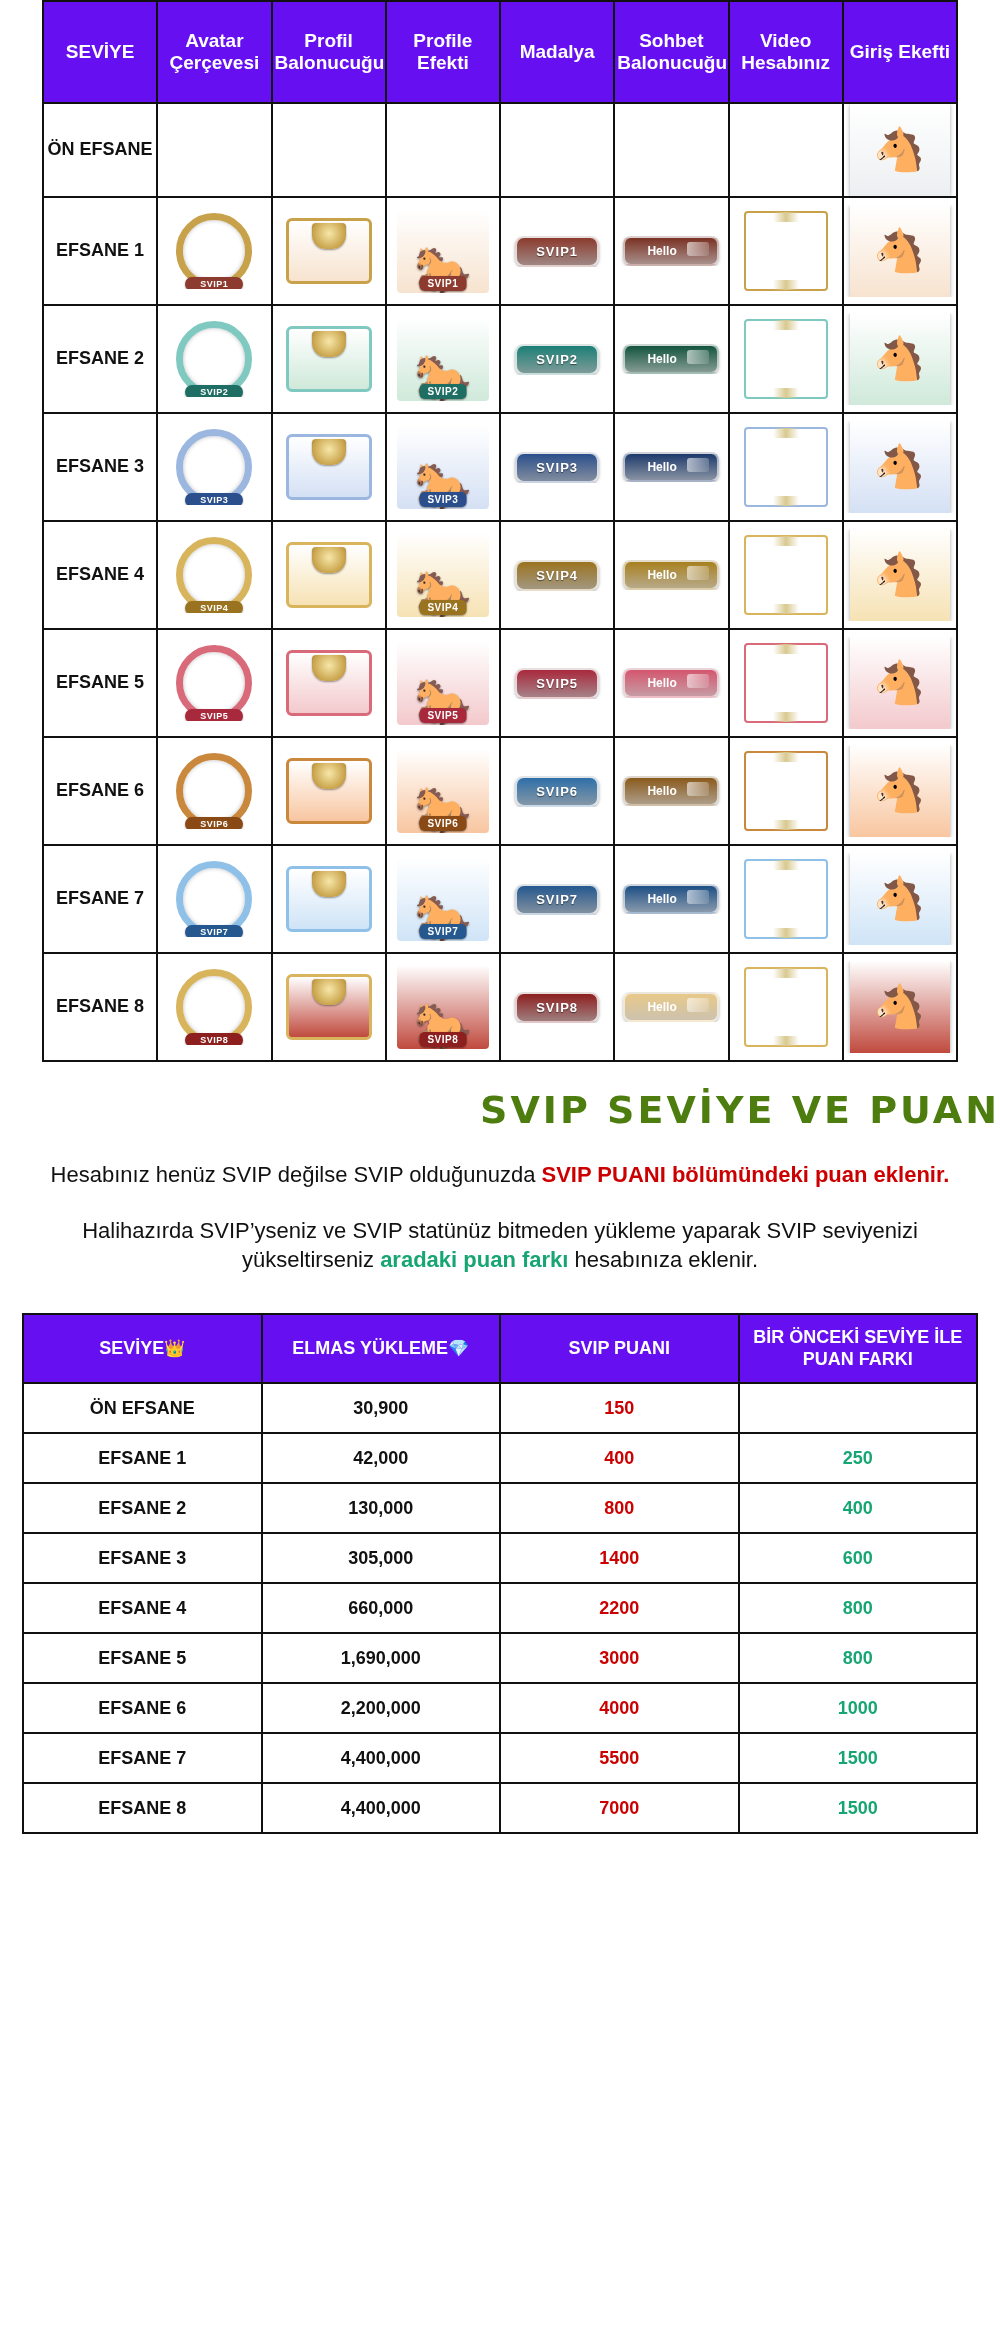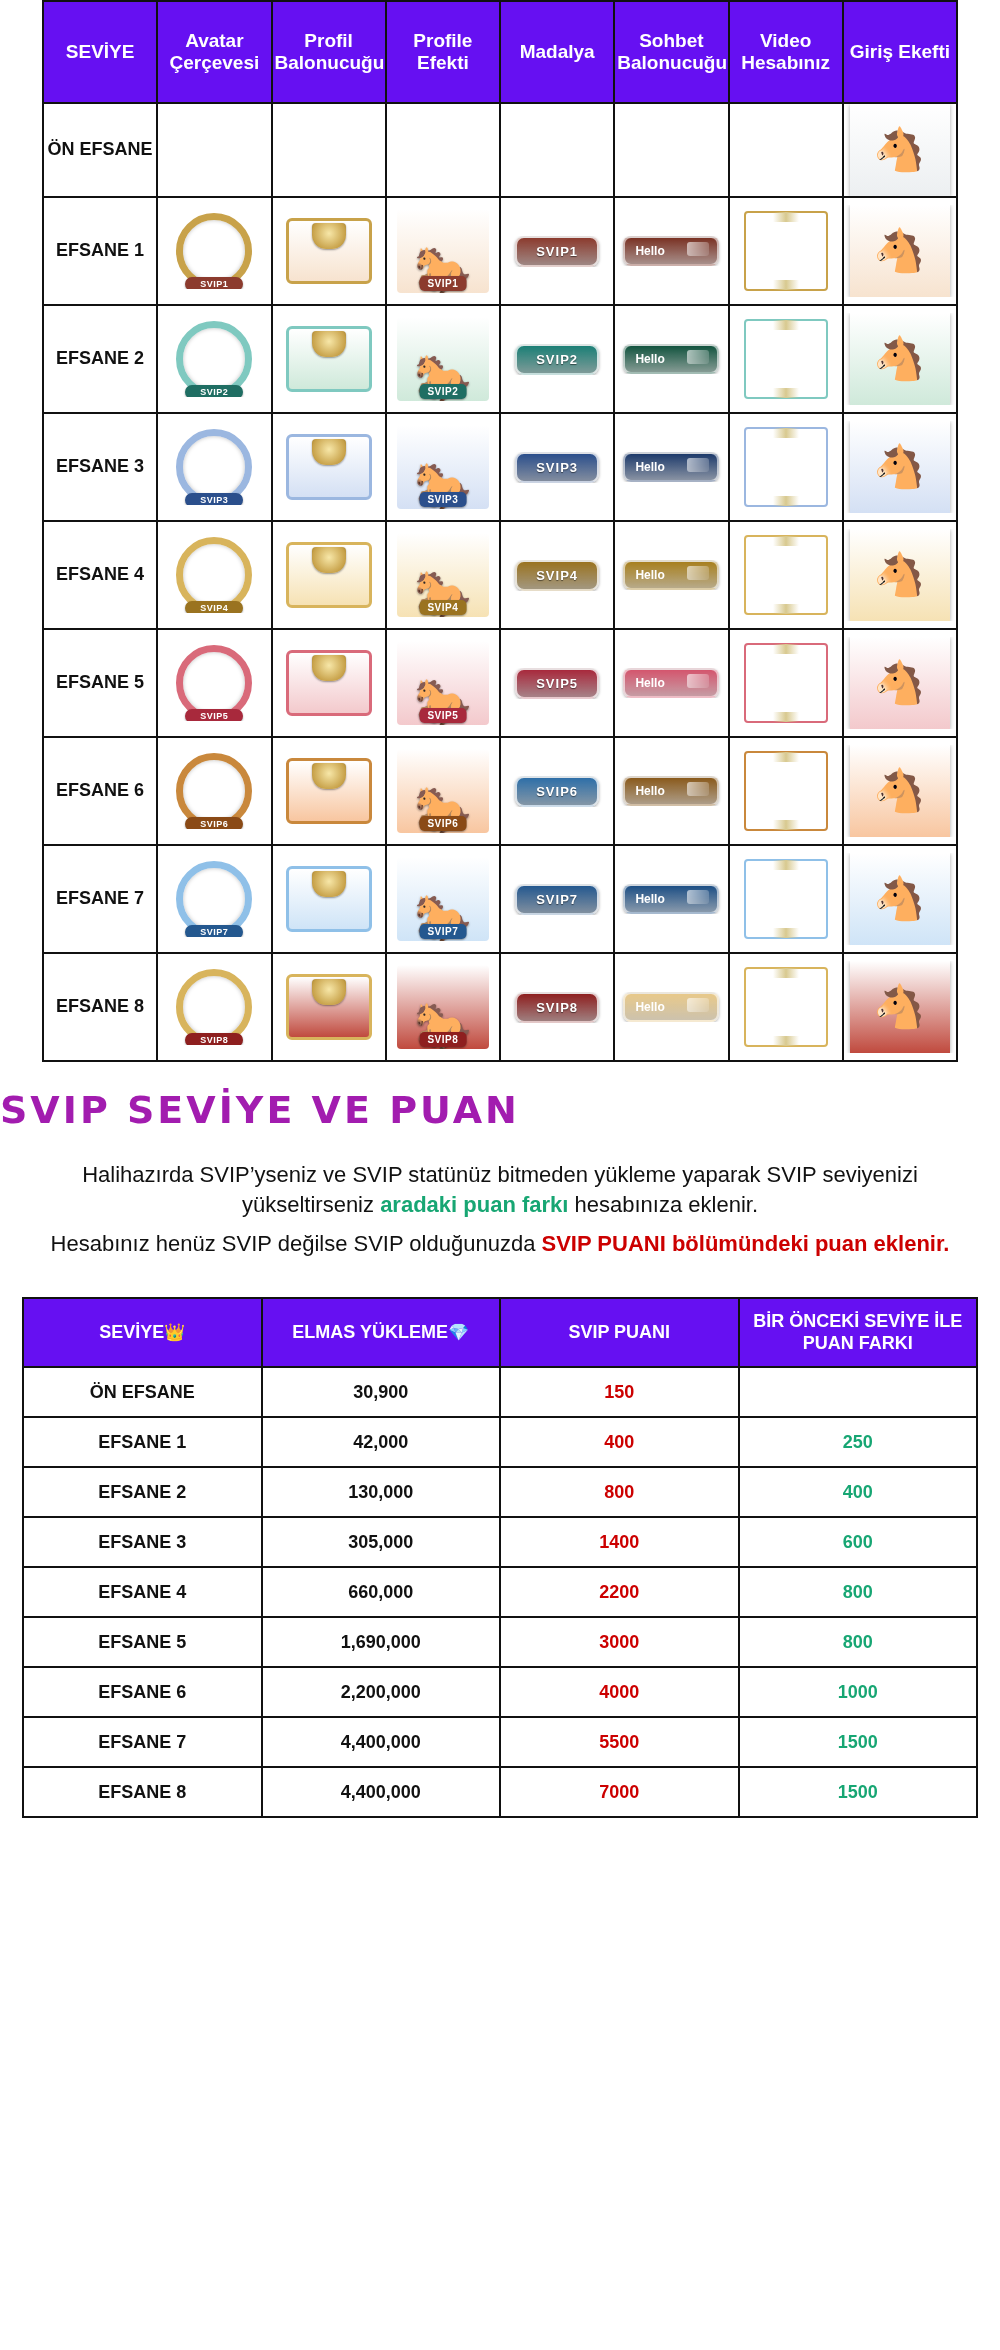--- a/index.html
+++ b/index.html
@@ -22,25 +22,25 @@
     text-align: center;
     font-size: 50px;
     font-weight: bold;
     letter-spacing: 5px;
     color: #111111;
     padding-top: 28px;
     padding-bottom: 22px;
     font-family: "DejaVu Sans", sans-serif;
   }
   .section-title {
-    text-align: left;
+    text-align: right;
     font-size: 38px;
     font-weight: bold;
     letter-spacing: 3px;
-    color: #a21caf;
+    color: #4d7c0f;
     margin-top: 26px;
     margin-bottom: 28px;
     font-family: "DejaVu Sans", sans-serif;
   }
 
   
   .items-wrap { padding: 0 42px; }
   table.items {
     width: 916px;
     border-collapse: collapse;
@@ -155,21 +155,21 @@
     font-weight: bold;
     color: #ffffff;
     letter-spacing: 1px;
     text-shadow: 0 1px 1px rgba(0,0,0,.5);
     border: 2px solid rgba(255,255,255,.75);
     box-shadow: 0 1px 3px rgba(0,0,0,.35);
   }
 
   .bubble {
     min-width: 96px;
-    padding: 6px 10px;
+    padding: 6px 22px;
     border-radius: 8px;
     font-size: 12px;
     font-weight: bold;
     color: #ffffff;
     text-align: left;
     position: relative;
     border: 2px solid rgba(255,255,255,.6);
     box-shadow: 0 1px 3px rgba(0,0,0,.3);
   }
   .bubble::after {
@@ -656,26 +656,26 @@
                 <div class="entry" style="background:linear-gradient(180deg,#ffffff 0%,#c04a3e 100%)">🐴</div>
               </div>
             </td>
           </tr>
         </tbody>
     </table>
   </div>
 
   <div class="section-title">SVIP SEVİYE VE PUAN</div>
 
+  <p class="para">
+    <span>Hesabınız henüz SVIP değilse SVIP olduğunuzda </span><span class="red">SVIP PUANI bölümündeki puan eklenir.</span>
+  </p>
+
   <p class="para second">
     <span>Halihazırda SVIP’yseniz ve SVIP statünüz bitmeden yükleme yaparak SVIP seviyenizi yükseltirseniz </span><span class="green">aradaki puan farkı</span><span> hesabınıza eklenir.</span>
-  </p>
-
-  <p class="para">
-    <span>Hesabınız henüz SVIP değilse SVIP olduğunuzda </span><span class="red">SVIP PUANI bölümündeki puan eklenir.</span>
   </p>
 
   <div class="points-wrap">
     <table class="points">
       <thead>
         <tr>
           <th><span>SEVİYE</span><span class="crown">👑</span></th>
           <th><span>ELMAS YÜKLEME</span><span class="gem">💎</span></th>
           <th>SVIP PUANI</th>
           <th>BİR ÖNCEKİ SEVİYE İLE PUAN FARKI</th>

